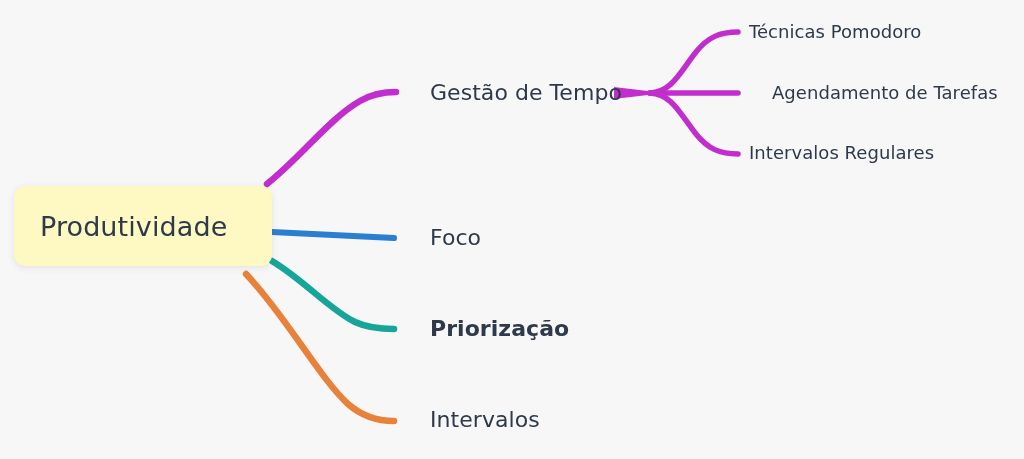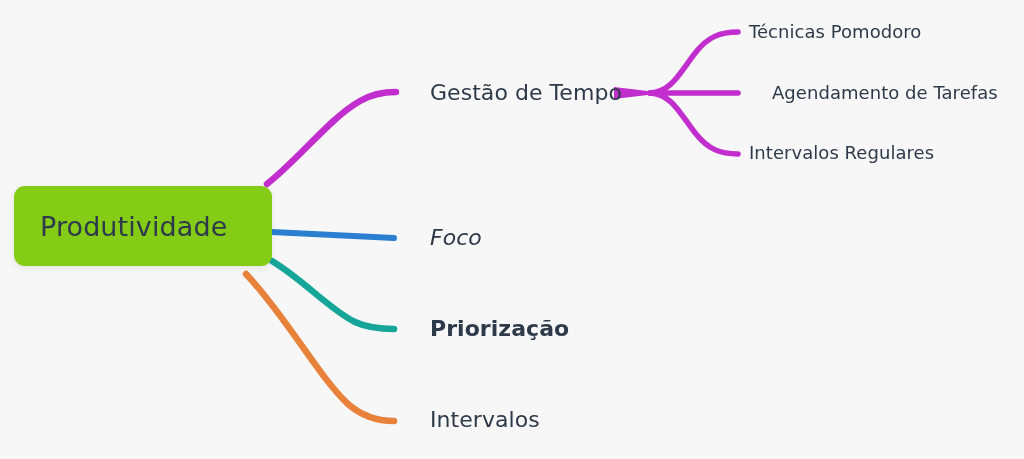--- a/index.html
+++ b/index.html
@@ -25,21 +25,21 @@
     fill: none;
     stroke-linecap: round;
     stroke-linejoin: round;
   }
   .root-box {
     position: absolute;
     left: 14px;
     top: 186px;
     width: 258px;
     height: 80px;
-    background: #84cc16;
+    background: #fef9c3;
     border-radius: 11px;
     box-shadow: 0 2px 7px rgba(40, 45, 60, 0.09), 0 0 1px rgba(40, 45, 60, 0.06);
     display: flex;
     align-items: center;
     box-sizing: border-box;
     padding-left: 26px;
   }
   .root-label {
     font-size: 27px;
     color: #2e3a4a;
@@ -91,17 +91,17 @@
 </div>
 
 <div class="node-label level1-label" style="left:406px; top:82px;">Gestão de Tempo</div>
 
 <div class="node-label level2-label" style="left:749px; top:23px;">Técnicas Pomodoro</div>
 
 <div class="node-label level2-label" style="left:772px; top:84px;">Agendamento de Tarefas</div>
 
 <div class="node-label level2-label" style="left:749px; top:144px;">Intervalos Regulares</div>
 
-<div class="node-label level1-label" style="left:406px; top:227px;font-style:italic;">Foco</div>
+<div class="node-label level1-label" style="left:406px; top:227px;">Foco</div>
 
 <div class="node-label level1-label" style="left:406px; top:318px;font-weight:bold;">Priorização</div>
 
 <div class="node-label level1-label" style="left:406px; top:409px;">Intervalos</div>
 
 </body></html>

